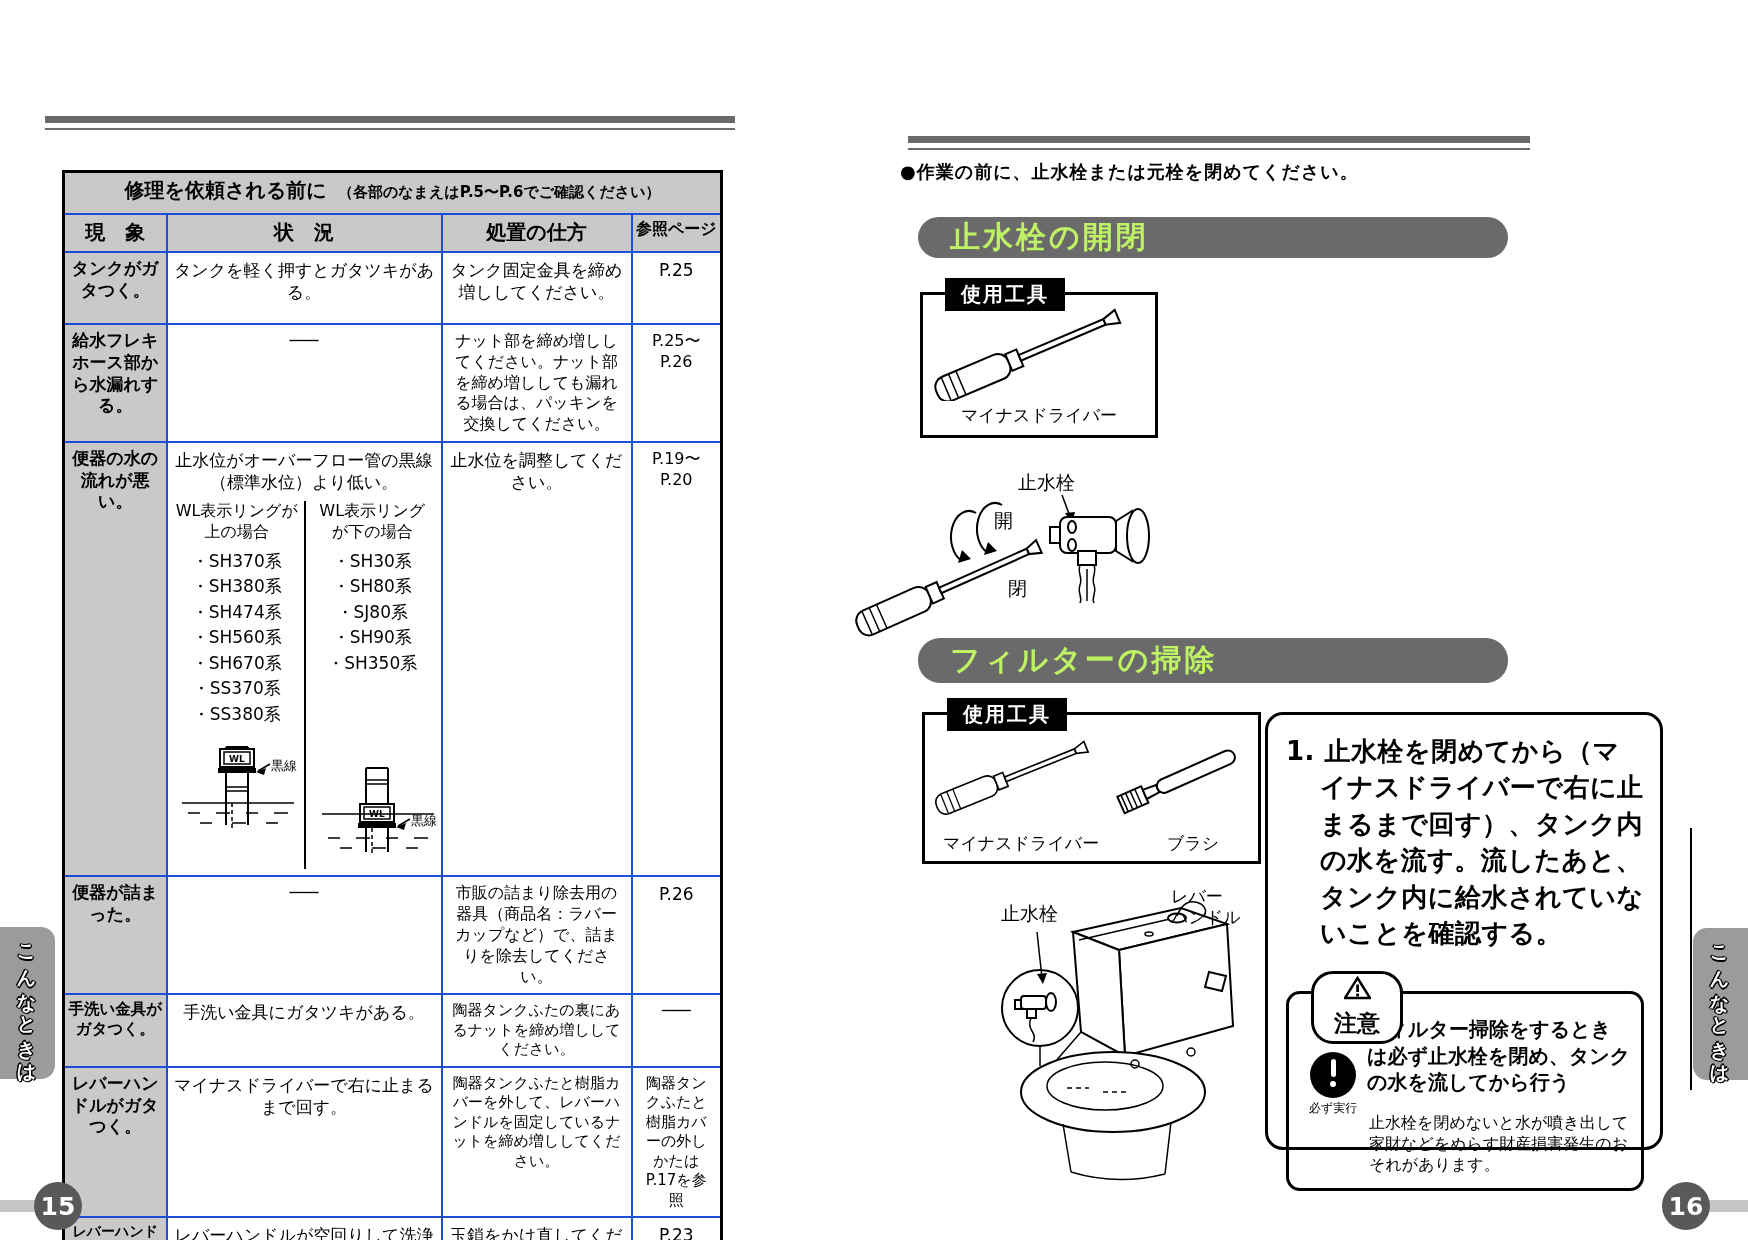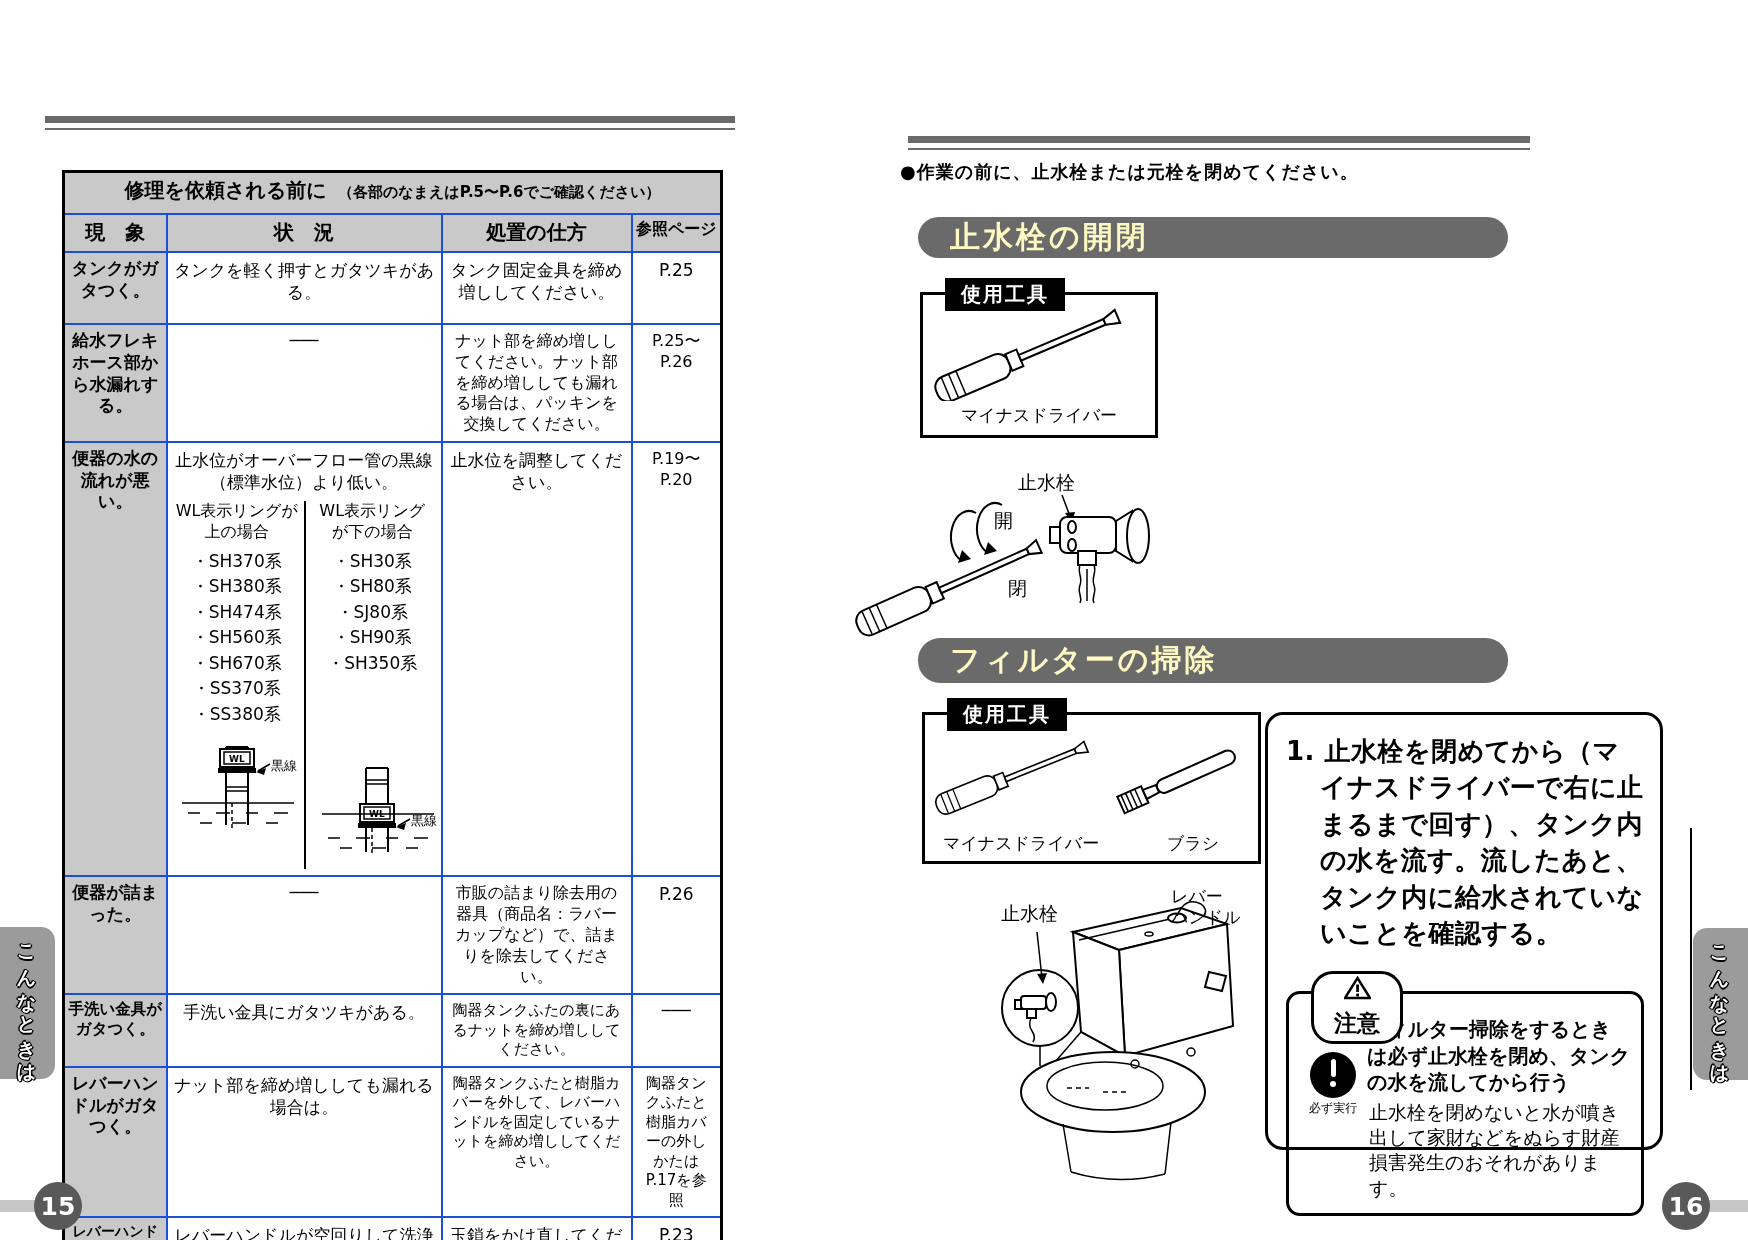--- a/index.html
+++ b/index.html
@@ -36,41 +36,41 @@
   .tab-l{border-radius:0 14px 14px 0;}
   .tab-r{border-radius:14px 0 0 14px;}
   .tab-text{writing-mode:vertical-rl;text-orientation:upright;color:#fff;font-weight:700;font-size:19px;letter-spacing:2px;
             text-shadow:-1.5px 0 #000,1.5px 0 #000,0 -1.5px #000,0 1.5px #000,-1px -1px #000,1px 1px #000;}
   .pg-circle{width:48px;height:48px;border-radius:50%;background:#595959;color:#fff;font-size:25px;font-weight:700;
              display:flex;align-items:center;justify-content:center;}
   .pg-bar{height:12px;background:#c6c6c6;}
   .edge-line{width:2px;background:#000;}
   
   .intro{font-size:18px;font-weight:700;letter-spacing:1px;}
-  .sec-bar{background:#6a6a6a;border-radius:22px;color:#fef9c3;display:flex;align-items:center;
+  .sec-bar{background:#6a6a6a;border-radius:22px;color:#bef264;display:flex;align-items:center;
            padding-left:32px;font-size:30px;font-weight:700;letter-spacing:3px;box-sizing:border-box;}
   .tools{border:3px solid #000;background:#fff;}
   .tools-label{position:absolute;top:-17px;left:22px;background:#000;color:#fff;font-size:20px;font-weight:700;
                padding:3px 16px;letter-spacing:2px;}
   .tool-cap{position:absolute;font-size:17px;}
   .rbox{border:3px solid #000;border-radius:18px;background:#fff;box-sizing:border-box;}
   .note1{padding:20px 18px;font-size:27px;font-weight:600;line-height:1.4;letter-spacing:1px;}
   .stepbox{padding:18px 16px 12px 18px;}
   .step-text{font-size:26px;font-weight:600;line-height:1.4;padding-left:34px;text-indent:-34px;letter-spacing:0.5px;}
   .caution{position:relative;border:3px solid #000;border-radius:14px;margin-top:40px;padding:22px 10px 12px 12px;}
   .c-pill{position:absolute;top:-23px;left:22px;background:#fff;border:3px solid #000;border-radius:22px;
           padding:2px 20px;display:flex;align-items:center;gap:8px;font-size:23px;font-weight:700;flex-direction:column;}
   .c-grid{display:grid;grid-template-columns:64px 1fr;column-gap:4px;}
   .c-icon-wrap{display:flex;flex-direction:column;align-items:center;margin-top:34px;}
   .c-circle{width:46px;height:46px;border-radius:50%;background:#000;position:relative;}
   .c-circle .bar{position:absolute;left:20.5px;top:7px;width:5px;height:18px;border-radius:2.5px;background:#fff;}
   .c-circle .dot{position:absolute;left:20px;top:29px;width:6px;height:6px;border-radius:50%;background:#fff;}
   .c-icon-label{font-size:12px;margin-top:2px;}
   .c-bold{font-size:20px;font-weight:700;line-height:1.32;}
-  .c-body{font-size:19px;line-height:1.34;margin-top:4px;}
+  .c-body{font-size:16px;line-height:1.34;margin-top:16px;}
   .ill-label{position:absolute;font-size:19px;line-height:1.25;}
   .ill-label.pre{white-space:pre-line;font-size:17px;}
   svg .ln{stroke:#000;fill:none;stroke-width:2;}
   svg .ln15{stroke:#000;fill:none;stroke-width:1.5;}
   svg .fw{stroke:#000;fill:#fff;stroke-width:2;}
   svg .fb{fill:#000;stroke:none;}
 </style>
 </head>
 <body>
 
@@ -178,21 +178,21 @@
         <td class="cell">P.26</td>
       </tr>
       <tr>
         <td class="gray phen f15" style="height:59px;">手洗い金具がガタつく。</td>
         <td class="cell">手洗い金具にガタツキがある。</td>
         <td class="cell f15">陶器タンクふたの裏にあるナットを締め増ししてください。</td>
         <td class="cell dash">───</td>
       </tr>
       <tr>
         <td class="gray phen" style="height:98px;">レバーハンドルがガタつく。</td>
-        <td class="cell">ナット部を締め増ししても漏れる場合は。</td>
+        <td class="cell">マイナスドライバーで右に止まるまで回す。</td>
         <td class="cell f15">陶器タンクふたと樹脂カバーを外して、レバーハンドルを固定しているナットを締め増ししてください。</td>
         <td class="cell f15">陶器タンクふたと樹脂カバーの外しかたはP.17を参照</td>
       </tr>
       <tr>
         <td class="gray phen f14" style="height:68px;">レバーハンドルが空回りする。</td>
         <td class="cell">レバーハンドルが空回りして洗浄できない。</td>
         <td class="cell" rowspan="2">玉鎖をかけ直してください。</td>
         <td class="cell" rowspan="2">P.23</td>
       </tr>
 

